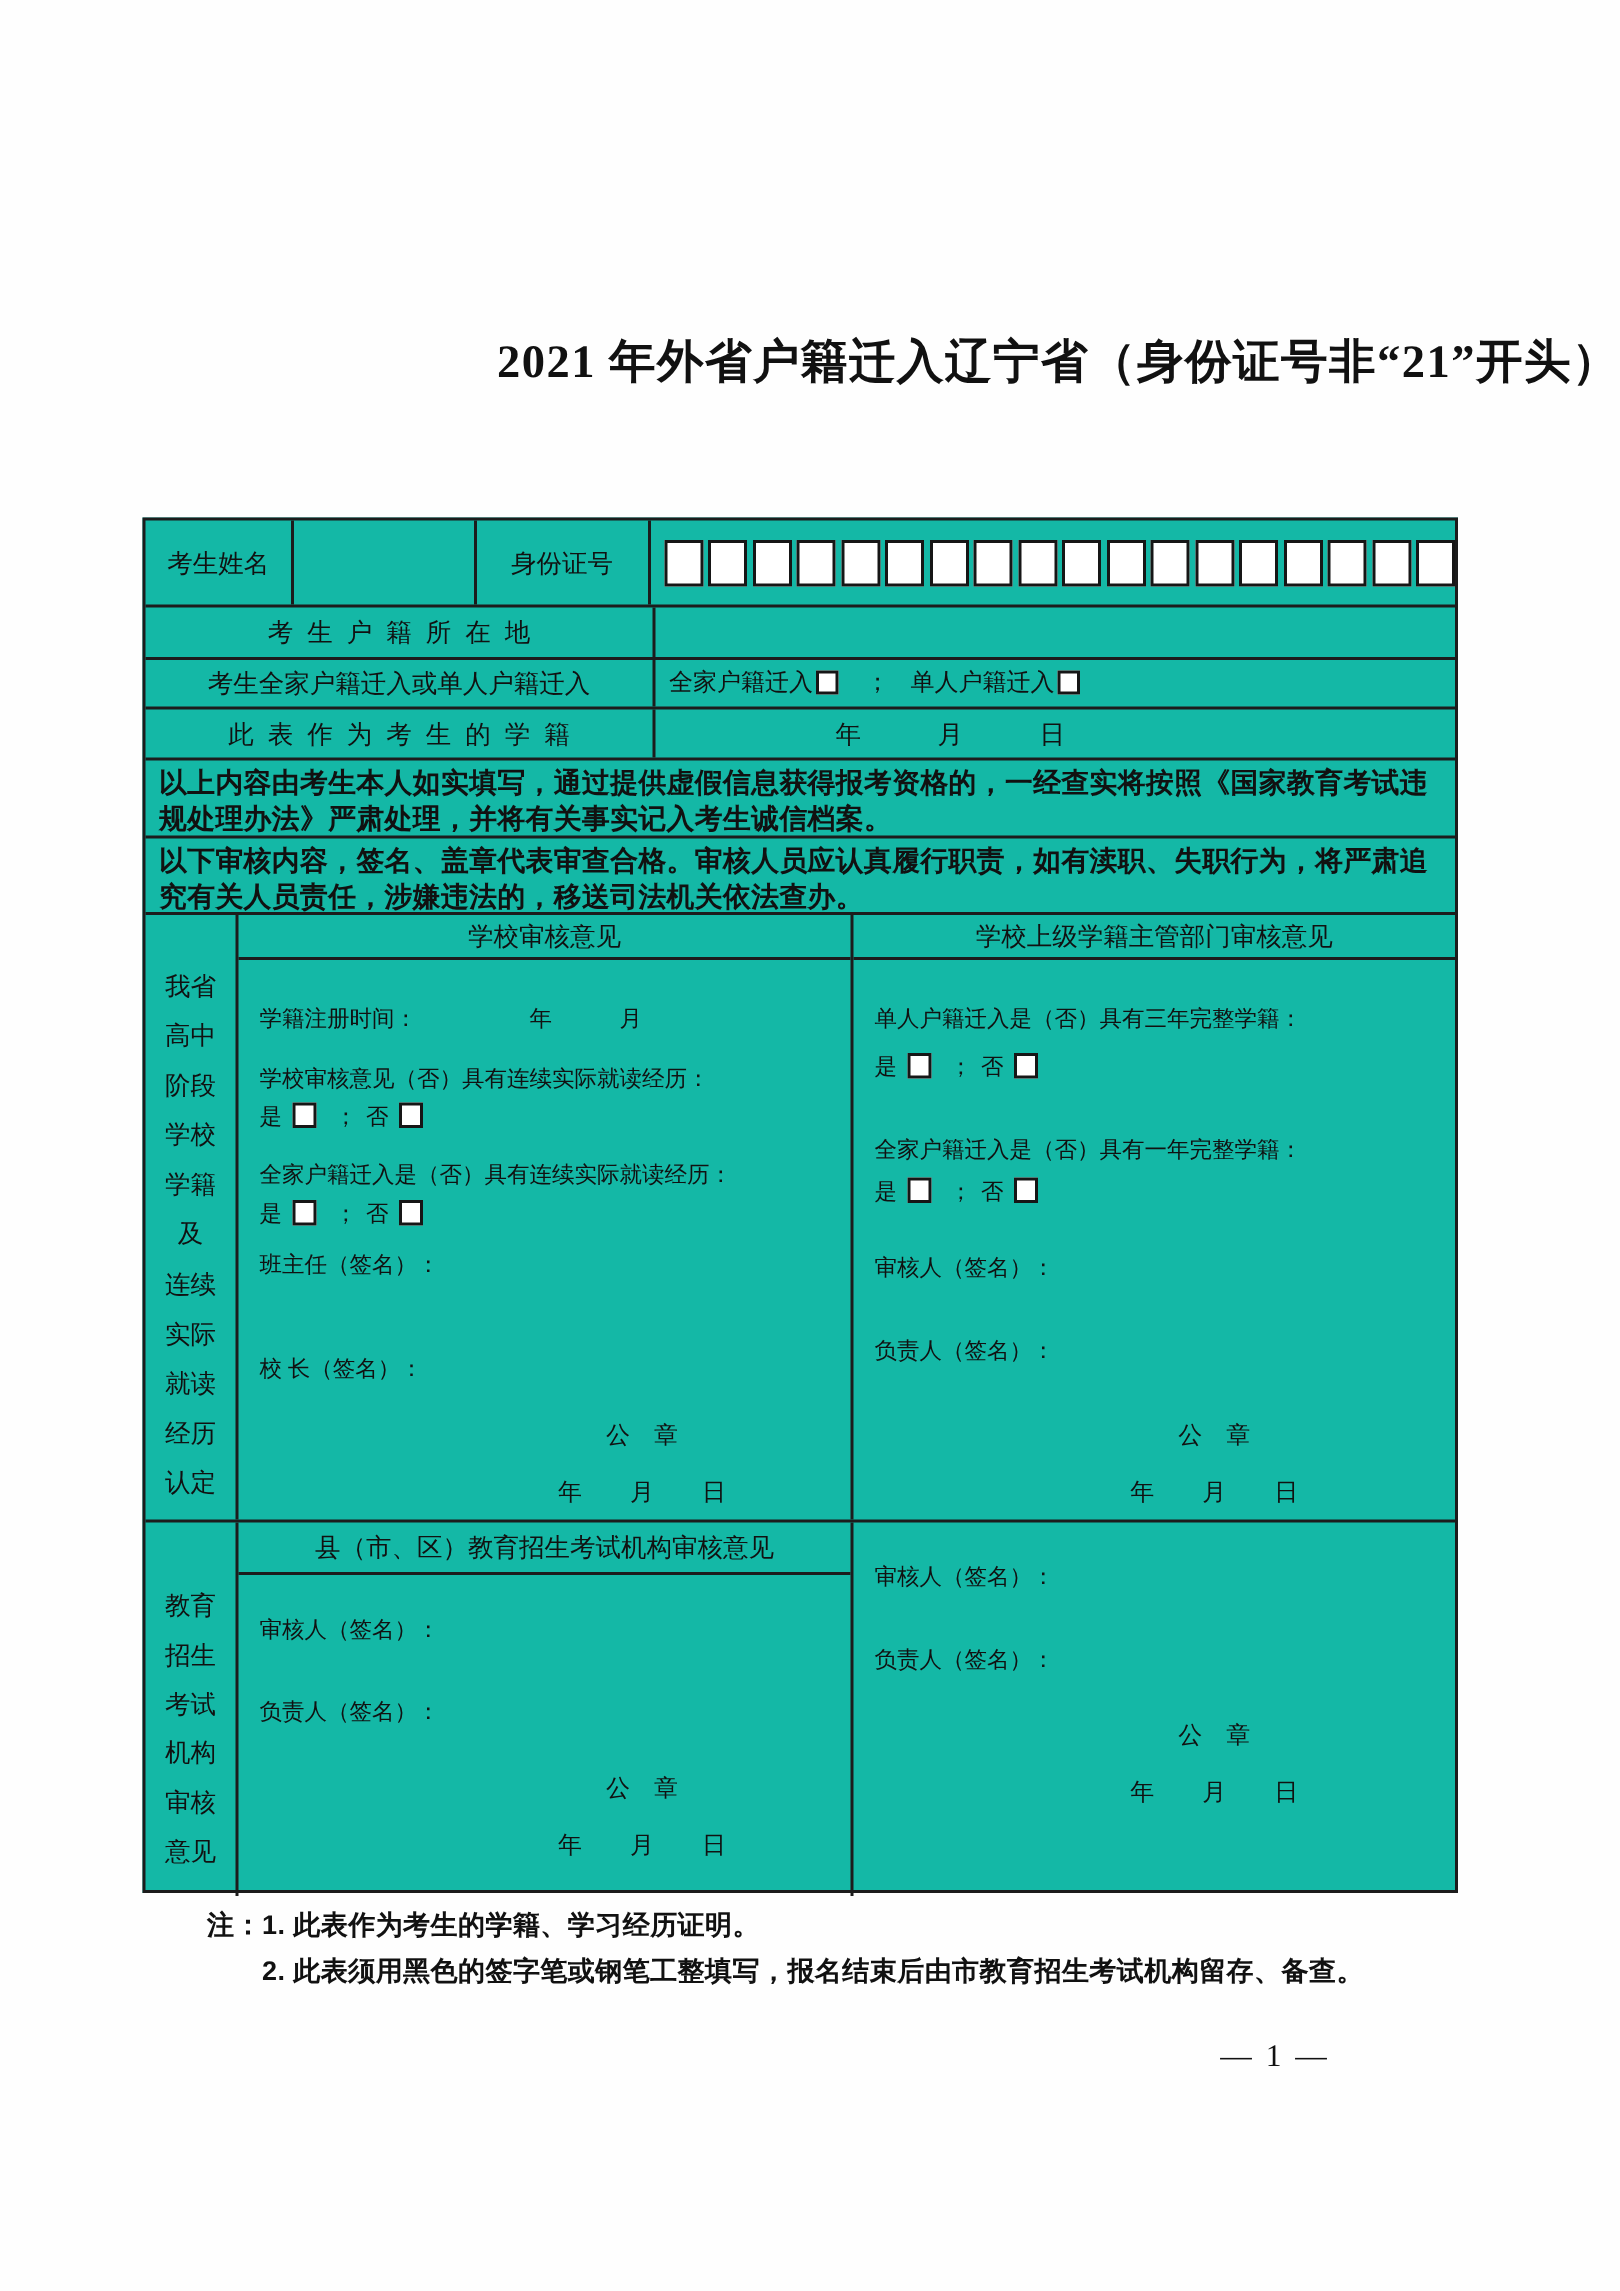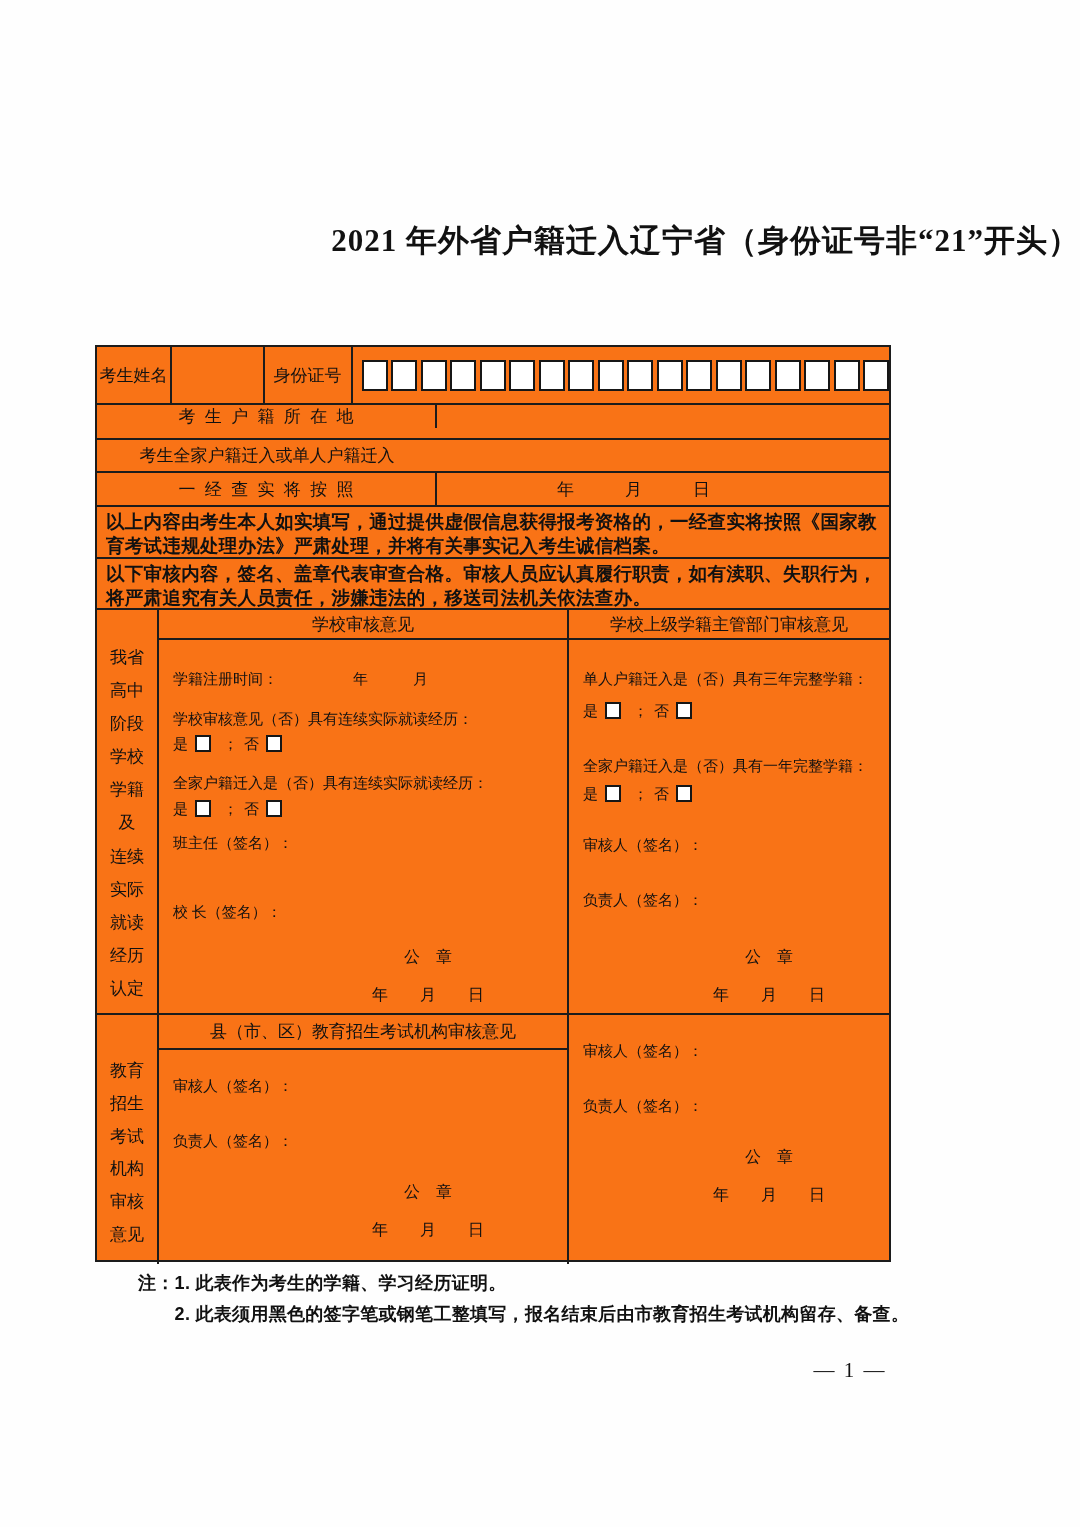--- a/index.html
+++ b/index.html
@@ -14,38 +14,38 @@
   .title1 {
     position:absolute; top:220px; left:0; width:100%;
     text-align:right; font-size:31px; font-weight:bold; letter-spacing:1px;
   }
   .title2 {
     position:absolute; top:268px; left:0; width:100%;
     text-align:center; font-size:31px; font-weight:bold; letter-spacing:2px;
   }
   
   .tbl {
-    position:absolute; left:95px; top:345px; width:796px; height:917px;
-    border:2px solid #1c1c1c; background:#f97316;
+    position:absolute; left:95px; top:345px; width:877px; height:917px;
+    border:2px solid #1c1c1c; background:#14b8a6;
   }
   .row { display:flex; border-bottom:2px solid #1c1c1c; align-items:stretch; }
   .cell { border-right:2px solid #1c1c1c; display:flex; align-items:center; }
   .cell:last-child { border-right:none; }
   .lbl { justify-content:center; font-size:17px; }
   .sp  { letter-spacing:0.55em; text-indent:0.55em; }
   
   .r1 { height:58px; }
   .r1 .c-name-lbl { width:100px; }
   .r1 .c-name-val { width:123px; }
   .r1 .c-id-lbl   { width:117px; }
   .r1 .c-id-boxes { flex:1; padding-left:9px; align-items:center; }
   .idwrap { display:flex; gap:3.5px; }
   .idbox { display:inline-block; width:26px; height:31px; border:2px solid #161616; background:#fff; }
   
-  .r2 { height:35px;flex-direction:column; } .r3 { height:33px; } .r4 { height:34px; }
+  .r2 { height:35px; } .r3 { height:33px; } .r4 { height:34px; }
   .c-wide-lbl { width:340px; }
   .c-val { flex:1; padding-left:9px; font-size:16px; }
   .c-val.center-ish { padding-left:120px; font-size:17px; }
   
   .cb { display:inline-block; width:15px; height:16px; border:2px solid #161616; background:#fff; vertical-align:-3px; }
   .mt-opt .cb { margin-left:2px; }
   .mt-semi { display:inline-block; margin:0 14px 0 18px; }
   
   .notice {
     border-bottom:2px solid #1c1c1c; padding:3px 9px 0 9px;
@@ -132,24 +132,33 @@
       </div>
     </div>
 
     <div class="row r2">
       <div class="cell lbl sp c-wide-lbl">考生户籍所在地</div>
       <div class="cell c-val"></div>
     </div>
 
     <div class="row r3">
       <div class="cell lbl c-wide-lbl">考生全家户籍迁入或单人户籍迁入</div>
+      <div class="cell c-val">
+        <span class="mt-opt">
+          <span>全家户籍迁入</span><span class="cb"></span>
+        </span>
+        <span class="mt-semi">；</span>
+        <span class="mt-opt">
+          <span>单人户籍迁入</span><span class="cb"></span>
+        </span>
+      </div>
     </div>
 
     <div class="row r4">
-      <div class="cell lbl sp c-wide-lbl">一经查实将按照</div>
+      <div class="cell lbl sp c-wide-lbl">此表作为考生的学籍</div>
       <div class="cell c-val center-ish">年　　　月　　　日</div>
     </div>
 
     <div class="notice n1">以上内容由考生本人如实填写，通过提供虚假信息获得报考资格的，一经查实将按照《国家教育考试违规处理办法》严肃处理，并将有关事实记入考生诚信档案。</div>
     <div class="notice n2">以下审核内容，签名、盖章代表审查合格。审核人员应认真履行职责，如有渎职、失职行为，将严肃追究有关人员责任，涉嫌违法的，移送司法机关依法查办。</div>
 
     <div class="section s1">
       <div class="side">
         <span>我省</span>
         <span>高中</span>

